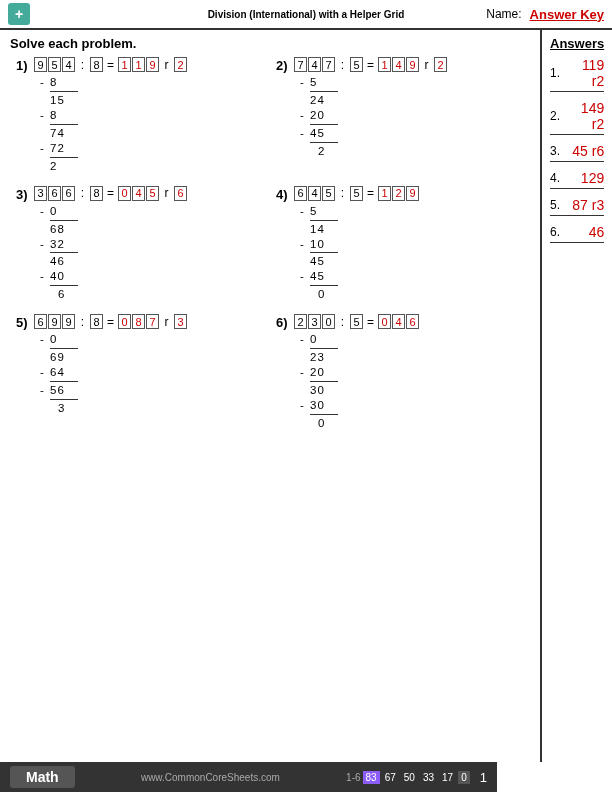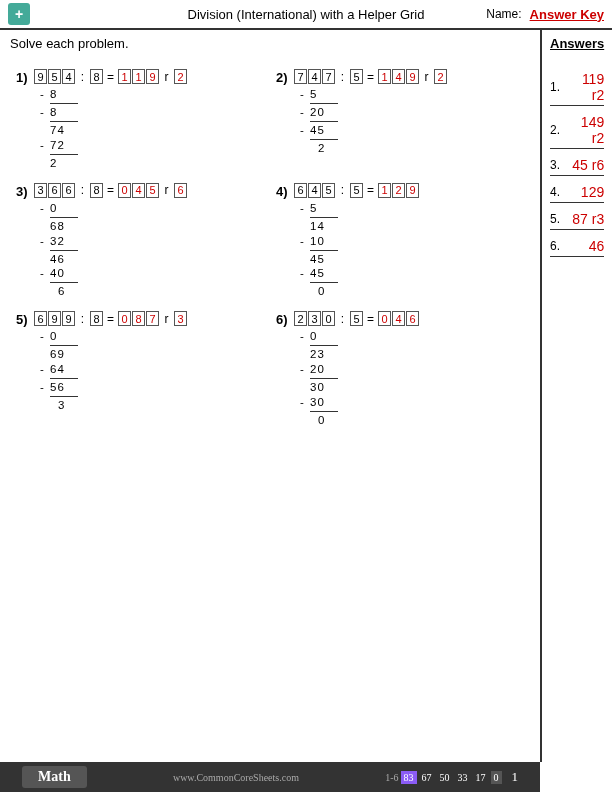--- a/index.html
+++ b/index.html
@@ -31,22 +31,22 @@
       background: #4a9;
       display: flex;
       align-items: center;
       justify-content: center;
       color: white;
       font-weight: bold;
       font-size: 14px;
       border-radius: 3px;
     }
     #title {
-      font-size: 13px;
-      font-weight: normal;
+      font-size: 10px;
+      font-weight: bold;
       text-align: center;
     }
     #name-area {
       position: absolute;
       right: 8px;
       display: flex;
       align-items: center;
       gap: 8px;
     }
     #name-label { font-size: 12px; }
@@ -64,37 +64,37 @@
     }
 
     
     #problems {
       flex: 1;
       padding: 6px 10px;
       position: relative;
     }
 
     .solve-label {
-      font-weight: normal;
+      font-weight: bold;
       font-size: 13px;
-      margin-bottom: 16px;
+      margin-bottom: 4px;
     }
 
     
     #answer-panel {
       width: 110px;
       border-left: 2px solid #333;
       padding: 6px 8px;
     }
     #answers-title {
       text-align: center;
       font-weight: bold;
       font-size: 13px;
       text-decoration: underline;
-      margin-bottom: 20px;
+      margin-bottom: 6px;
     }
     .answer-row {
       display: flex;
       align-items: center;
       margin-bottom: 8px;
       border-bottom: 1px solid #333;
       padding-bottom: 2px;
     }
     .answer-num {
       font-size: 12px;
@@ -109,26 +109,25 @@
       flex: 1;
     }
 
     
     #footer {
       height: 30px;
       background: #333;
       display: flex;
       align-items: center;
       justify-content: space-between;
-      padding: 0 22px;
+      padding: 0 10px;
       position: absolute;
       bottom: 0;
       left: 0;
-      width: 540px;
-      font-family: Liberation Serif, serif;
+      width: 497px;
     }
     #math-badge {
       background: #555;
       color: white;
       padding: 3px 16px;
       font-size: 14px;
       font-weight: bold;
       border-radius: 3px;
     }
     #footer-url {
@@ -249,20 +248,24 @@
               <span class="plain red">r</span>
               <span class="boxed red">2</span>
             </div>
             <div class="steps">
               <div class="step-row">
                 <span class="step-minus">-</span>
                 <span class="step-val">8</span>
               </div>
               <div style="border-top:1px solid #333; width:28px; margin:1px 0 1px 10px;"></div>
               <div class="step-row">
+                <span style="width:10px"></span>
+                <span class="step-val">15</span>
+              </div>
+              <div class="step-row">
                 <span class="step-minus">-</span>
                 <span class="step-val">8</span>
               </div>
               <div style="border-top:1px solid #333; width:28px; margin:1px 0 1px 10px;"></div>
               <div class="step-row">
                 <span style="width:10px"></span>
                 <span class="step-val">74</span>
               </div>
               <div class="step-row">
                 <span class="step-minus">-</span>
@@ -295,20 +298,24 @@
               <span class="plain red">r</span>
               <span class="boxed red">2</span>
             </div>
             <div class="steps">
               <div class="step-row">
                 <span class="step-minus">-</span>
                 <span class="step-val">5</span>
               </div>
               <div style="border-top:1px solid #333; width:28px; margin:1px 0 1px 10px;"></div>
               <div class="step-row">
+                <span style="width:10px"></span>
+                <span class="step-val">24</span>
+              </div>
+              <div class="step-row">
                 <span class="step-minus">-</span>
                 <span class="step-val">20</span>
               </div>
               <div style="border-top:1px solid #333; width:28px; margin:1px 0 1px 10px;"></div>
               <div class="step-row">
                 <span class="step-minus">-</span>
                 <span class="step-val">45</span>
               </div>
               <div style="border-top:1px solid #333; width:28px; margin:1px 0 1px 10px;"></div>
               <div class="step-row">

